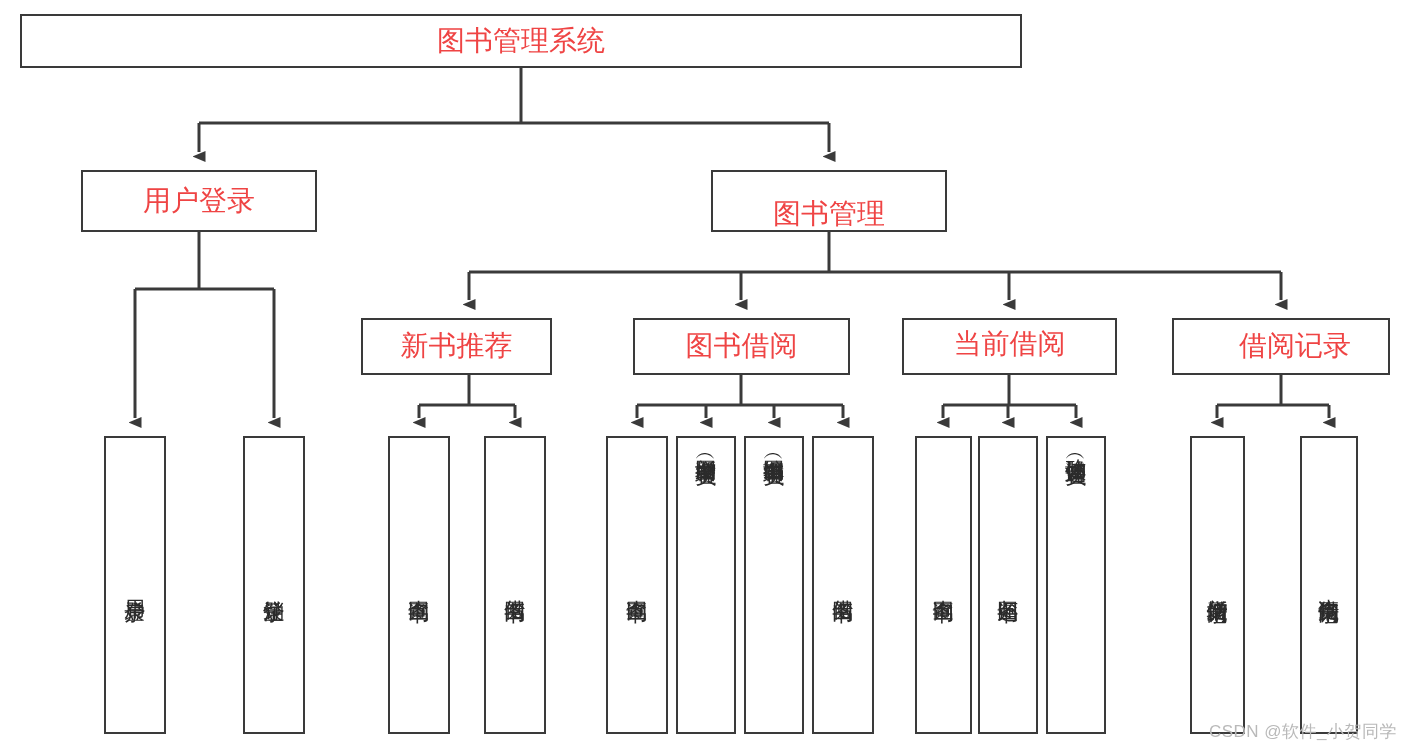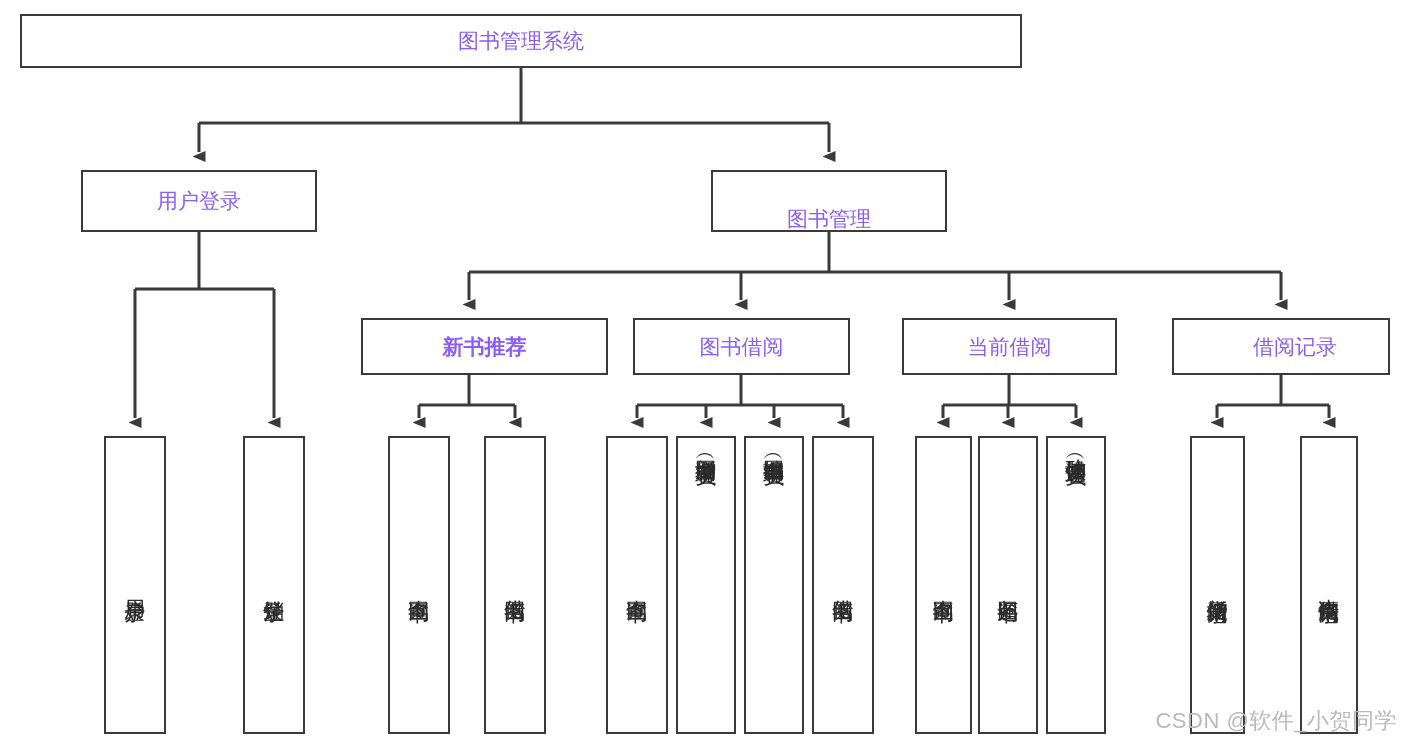--- a/index.html
+++ b/index.html
@@ -30,22 +30,22 @@
     position: absolute;
     box-sizing: border-box;
     background: #ffffff;
     border: 2px solid #3a3a3a;
     display: flex;
     align-items: center;
     justify-content: center;
     overflow: hidden;
   }
   .node-label-h {
-    font-size: 21px;
-    color: #8b5cf6;
+    font-size: 28px;
+    color: #ef4444;
     line-height: 1.1;
     white-space: nowrap;
     letter-spacing: 0px;
   }
   .node-label-v {
     font-size: 21px;
     color: #2b2b2b;
     writing-mode: vertical-rl;
     text-orientation: upright;
     line-height: 1.22;
@@ -58,22 +58,22 @@
     justify-content: center;
     padding-top: 4px;
   }
   .leaf-box.center-v {
     align-items: center;
     padding-top: 0;
   }
   .watermark {
     position: absolute;
     right: 8px;
-    bottom: 11px;
-    font-size: 22px;
+    bottom: 4px;
+    font-size: 17px;
     color: #b9b9b9;
     white-space: nowrap;
     letter-spacing: 0.5px;
   }
 </style>
 </head>
 <body>
 
 <div id="diagram-root">
 
@@ -137,27 +137,27 @@
     <span class="node-label-h">图书管理系统</span>
   </div>
 
   <div class="node-box" style="left:81px; top:170px; width:236px; height:62px;">
     <span class="node-label-h">用户登录</span>
   </div>
   <div class="node-box" style="left:711px; top:170px; width:236px; height:62px;align-items:flex-end;">
     <span class="node-label-h">图书管理</span>
   </div>
 
-  <div class="node-box" style="left:361px; top:318px; width:247px; height:57px;font-weight:bold;">
+  <div class="node-box" style="left:361px; top:318px; width:191px; height:57px;">
     <span class="node-label-h">新书推荐</span>
   </div>
   <div class="node-box" style="left:633px; top:318px; width:217px; height:57px;text-align:right;">
     <span class="node-label-h">图书借阅</span>
   </div>
-  <div class="node-box" style="left:902px; top:318px; width:215px; height:57px;">
+  <div class="node-box" style="left:902px; top:318px; width:215px; height:57px;font-family:Liberation Mono, monospace;">
     <span class="node-label-h">当前借阅</span>
   </div>
   <div class="node-box" style="left:1172px; top:318px; width:218px; height:57px;padding-left:28px;">
     <span class="node-label-h">借阅记录</span>
   </div>
 
   <div class="node-box leaf-box center-v" style="left:104px; top:436px; width:62px; height:298px;">
     <span class="node-label-v">用户登录</span>
   </div>
   <div class="node-box leaf-box center-v" style="left:243px; top:436px; width:62px; height:298px;">

